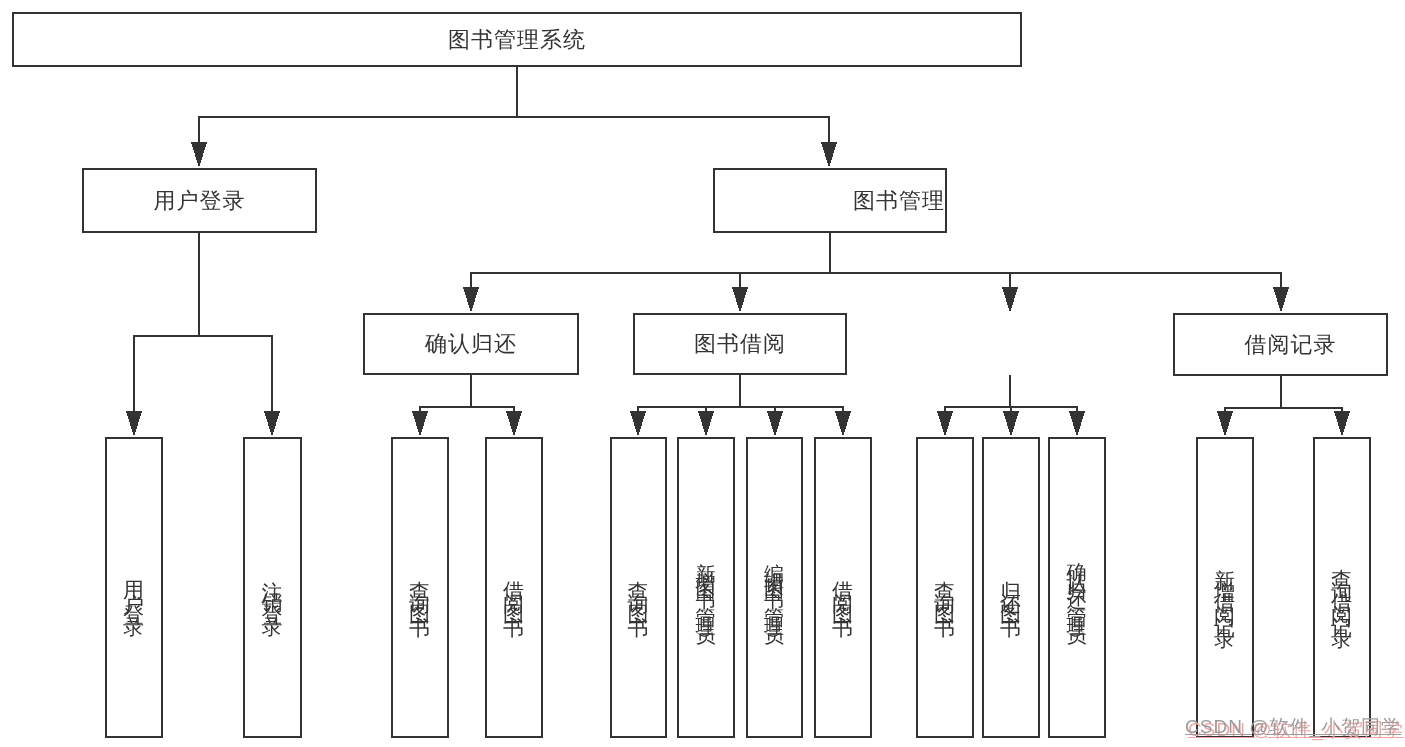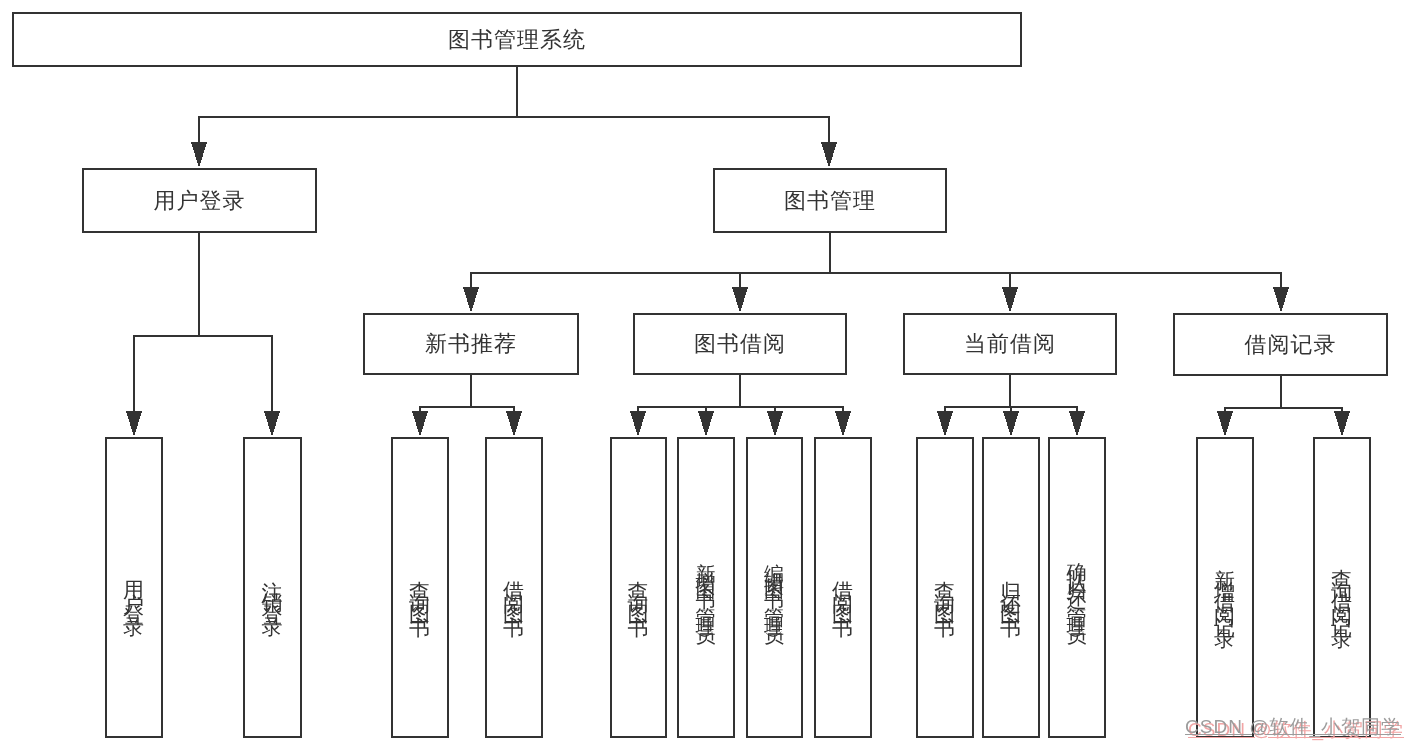--- a/index.html
+++ b/index.html
@@ -127,32 +127,29 @@
     <polygon points="1334,411 1350,411 1342,437" stroke="none"></polygon>
   </svg>
 
   <div class="box" style="left:12px;top:12px;width:1010px;height:55px;">
     <span>图书管理系统</span>
   </div>
 
   <div class="box" style="left:82px;top:168px;width:235px;height:65px;">
     <span>用户登录</span>
   </div>
-  <div class="box" style="left:713px;top:168px;width:234px;height:65px;">
+  <div class="box" style="left:713px;top:168px;width:234px;height:65px;justify-content:flex-end;">
     <span>图书管理</span>
   </div>
 
   <div class="box" style="left:363px;top:313px;width:216px;height:62px;">
-    <span>新书推荐</span>
+    <span>确认归还</span>
   </div>
   <div class="box" style="left:633px;top:313px;width:214px;height:62px;">
     <span>图书借阅</span>
-  </div>
-  <div class="box" style="left:903px;top:313px;width:214px;height:62px;">
-    <span>当前借阅</span>
   </div>
   <div class="box" style="left:1173px;top:313px;width:215px;height:63px;padding-left:20px;">
     <span>借阅记录</span>
   </div>
 
   <div class="vbox" style="left:105px;width:58px;">
     <span class="vtext">用户登录</span>
   </div>
   <div class="vbox" style="left:243px;width:59px;">
     <span class="vtext">注销登录</span>

